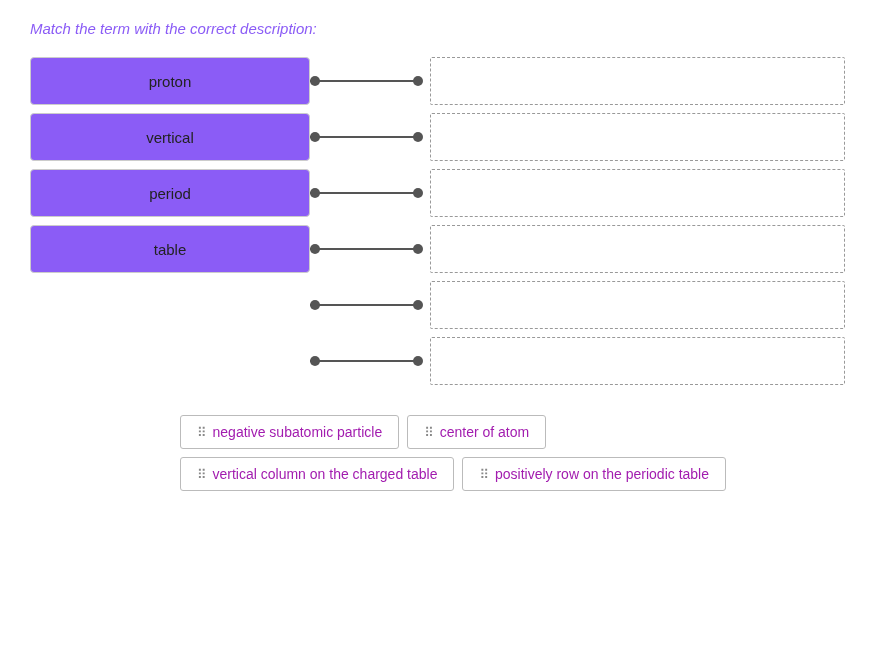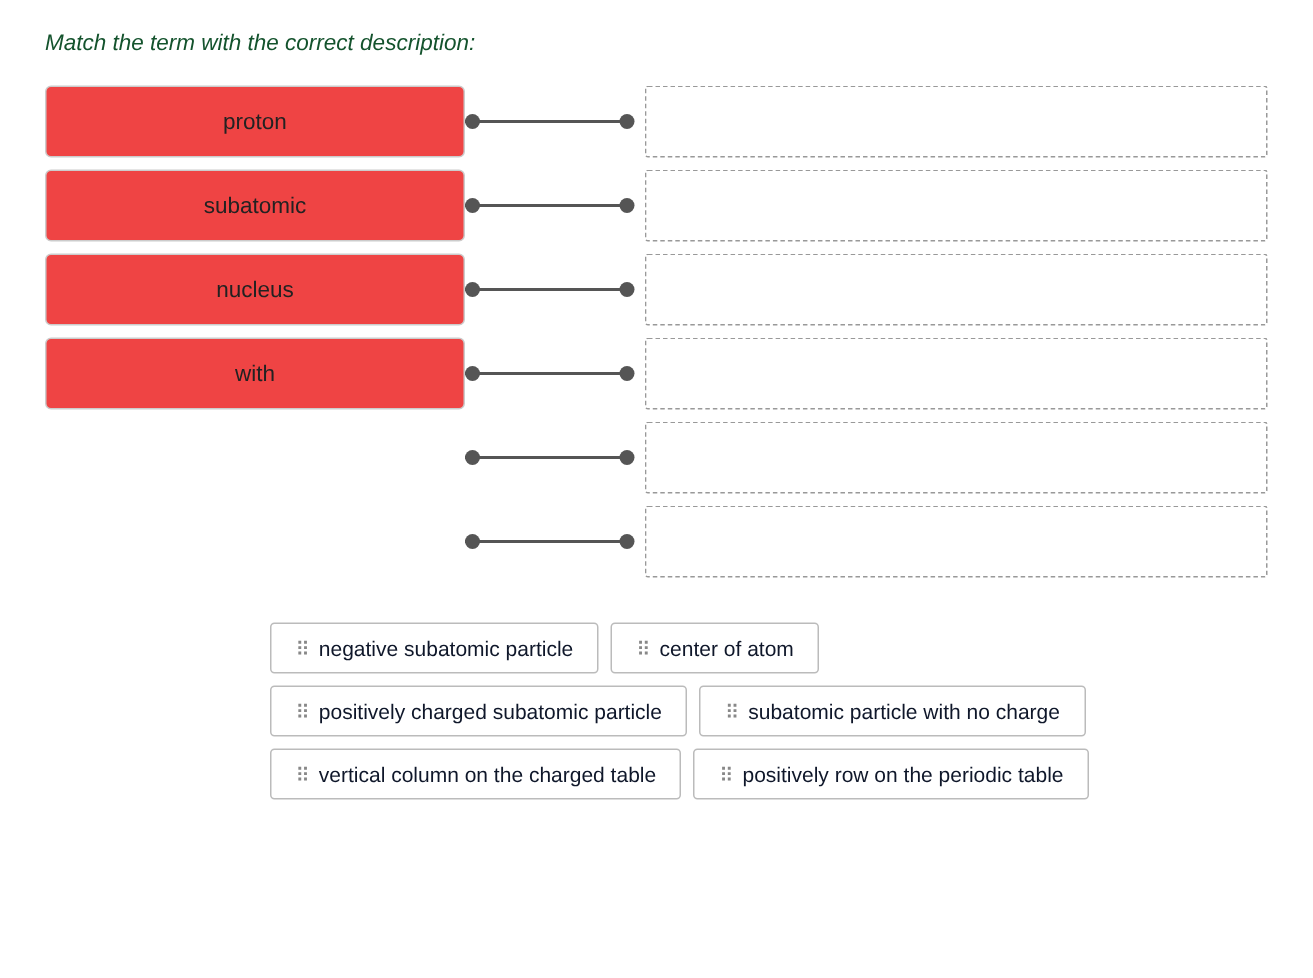--- a/index.html
+++ b/index.html
@@ -9,37 +9,37 @@
       font-size: 15px;
       color: #222;
       padding: 20px 30px;
       width: 875px;
       min-height: 652px;
     }
     .instructions {
       font-style: italic;
       margin-bottom: 20px;
       font-size: 15px;
-      color: #14532d;
+      color: #8b5cf6;
     }
     .matching-container {
       display: flex;
       flex-direction: row;
       align-items: flex-start;
       gap: 0;
       margin-bottom: 30px;
     }
     .terms-column {
       display: flex;
       flex-direction: column;
       gap: 8px;
       width: 280px;
     }
     .term-box {
-      background: #ef4444;
+      background: #8b5cf6;
       border: 1px solid #ccc;
       border-radius: 4px;
       padding: 12px 20px;
       text-align: center;
       font-size: 15px;
       color: #222;
       height: 48px;
       display: flex;
       align-items: center;
       justify-content: center;
@@ -92,21 +92,21 @@
     .drag-row {
       display: flex;
       flex-direction: row;
       gap: 8px;
     }
     .drag-item {
       border: 1.5px solid #bbb;
       border-radius: 3px;
       padding: 8px 16px;
       font-size: 14px;
-      color: #0f172a;
+      color: #a21caf;
       background: #fff;
       cursor: grab;
       display: flex;
       align-items: center;
       gap: 6px;
     }
     .drag-item::before {
       content: '⠿';
       color: #888;
       font-size: 13px;
@@ -114,23 +114,23 @@
   </style>
 </head>
 <body>
 
 <p class="instructions">Match the term with the correct description:</p>
 
 <div class="matching-container">
 
   <div class="terms-column">
     <div class="term-box">proton</div>
-    <div class="term-box">subatomic</div>
-    <div class="term-box">nucleus</div>
-    <div class="term-box">with</div>
+    <div class="term-box">vertical</div>
+    <div class="term-box">period</div>
+    <div class="term-box">table</div>
   </div>
 
   <div class="connector-column">
 
     <div class="connector-row">
       <svg viewBox="0 0 120 48">
         <line x1="0" y1="24" x2="110" y2="24" stroke="#555" stroke-width="2"></line>
         <circle cx="5" cy="24" r="5" fill="#555"></circle>
         <circle cx="108" cy="24" r="5" fill="#555"></circle>
       </svg>
@@ -186,20 +186,16 @@
     <div class="description-box"></div>
   </div>
 </div>
 
 <div class="drag-items-area">
   <div class="drag-row">
     <div class="drag-item">negative subatomic particle</div>
     <div class="drag-item">center of atom</div>
   </div>
   <div class="drag-row">
-    <div class="drag-item">positively charged subatomic particle</div>
-    <div class="drag-item">subatomic particle with no charge</div>
-  </div>
-  <div class="drag-row">
     <div class="drag-item">vertical column on the charged table</div>
     <div class="drag-item">positively row on the periodic table</div>
   </div>
 </div>
 
 </body></html>

